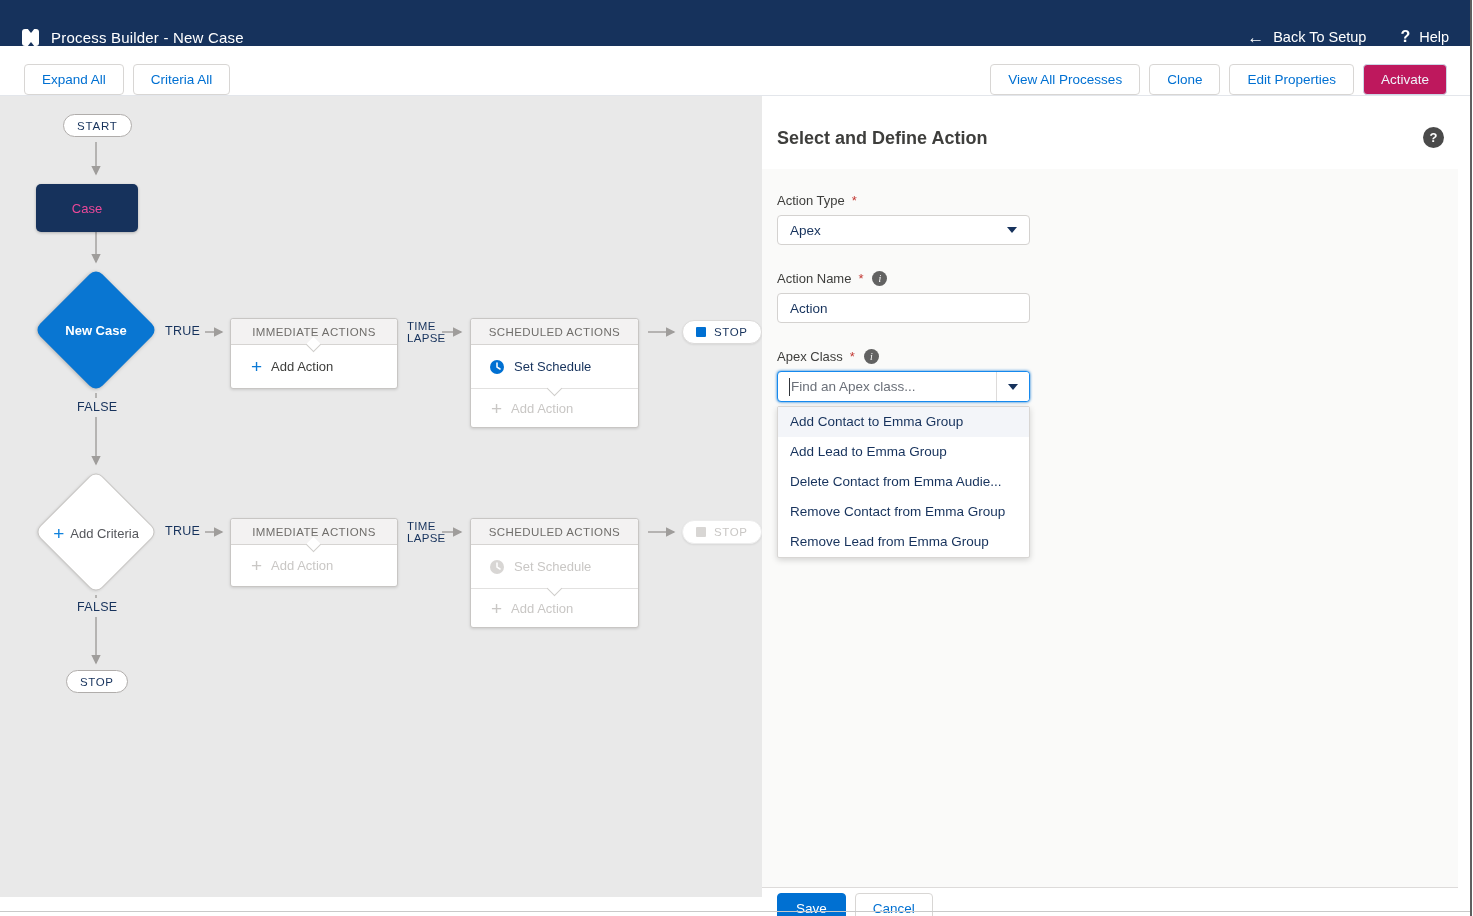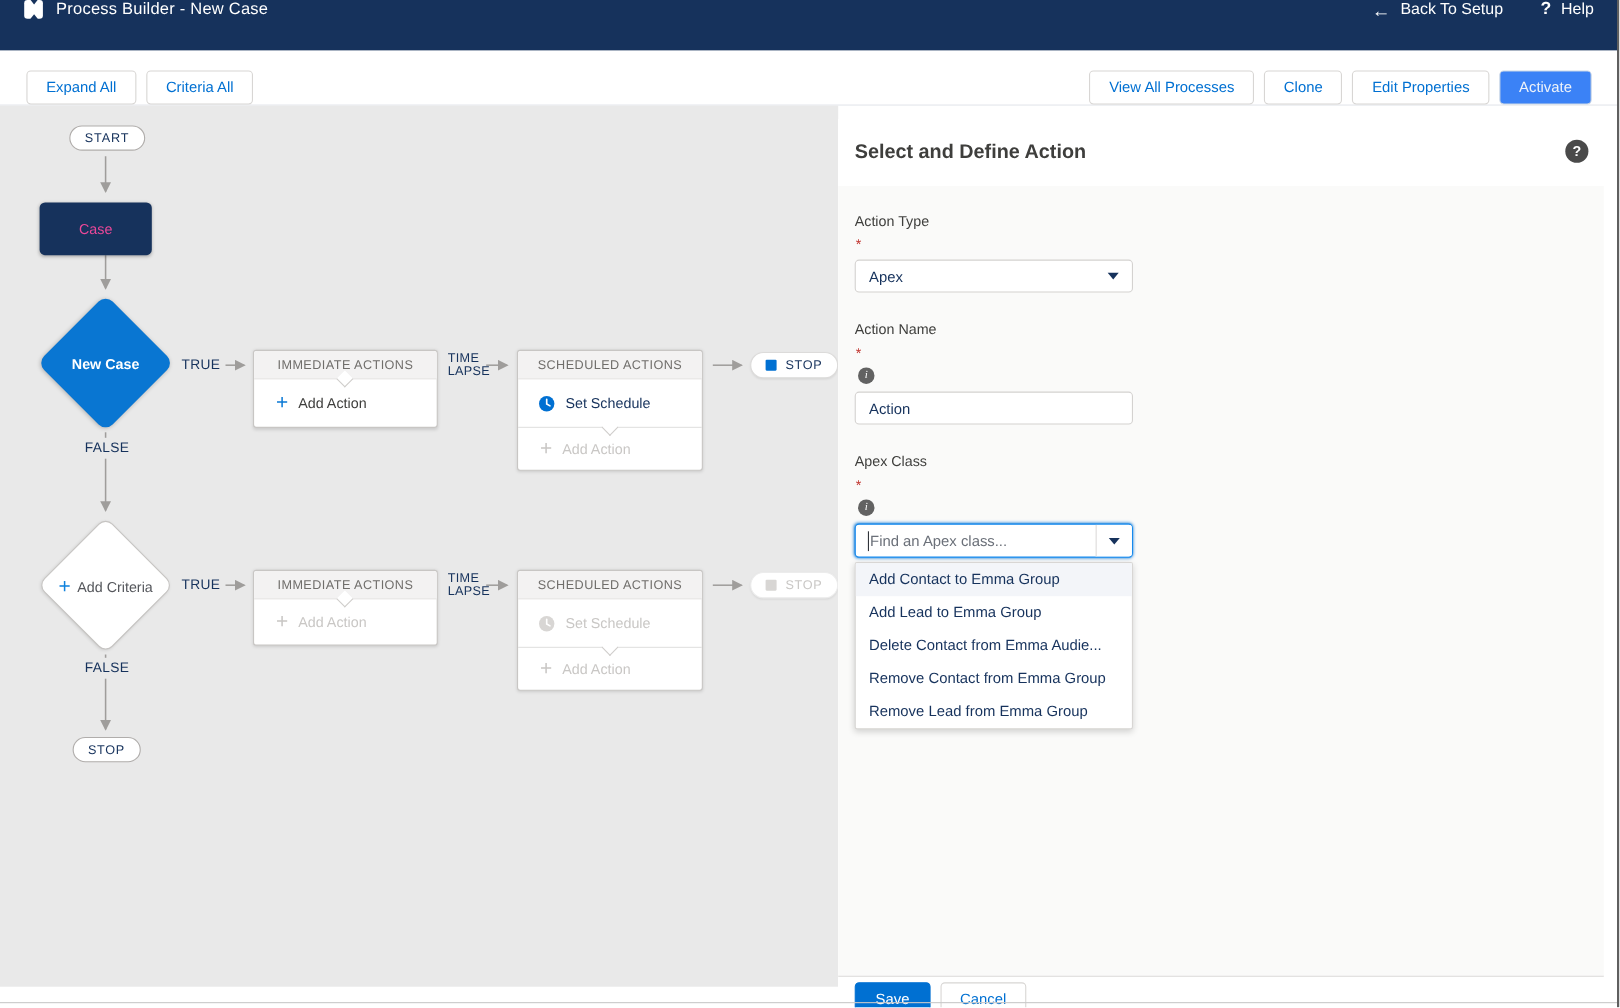--- a/index.html
+++ b/index.html
@@ -2,40 +2,40 @@
 <html><head>
 <meta charset="utf-8">
 <style>
   * { margin:0; padding:0; box-sizing:border-box; }
   html,body { background:#fff; }
   body { font-family:"Liberation Sans", sans-serif; }
   .app { position:relative; width:1473px; height:916px; background:#fff; overflow:hidden; }
 
   
   .topbar { position:absolute; left:0; top:0; width:1471px; height:46px; background:#16325c;
-            display:flex; align-items:flex-start; justify-content:space-between; padding:0 22px; }
+            display:flex; align-items:flex-end; justify-content:space-between; padding:0 22px; }
   .topbar-left { display:flex; align-items:center; gap:12px; }
   .pb-icon { width:17px; height:17px; background:#fff; border-radius:3px; position:relative; flex:none; }
   .pb-icon::before { content:''; position:absolute; top:-1px; left:50%; margin-left:-4px;
                      border-left:4px solid transparent; border-right:4px solid transparent; border-top:5px solid #16325c; }
   .pb-icon::after  { content:''; position:absolute; bottom:-1px; left:50%; margin-left:-4px;
                      border-left:4px solid transparent; border-right:4px solid transparent; border-bottom:5px solid #16325c; }
   .topbar-title { color:#fff; font-size:15px; letter-spacing:.2px; }
   .topbar-right { display:flex; align-items:center; gap:34px; }
   .top-link { color:#fff; font-size:14.5px; display:flex; align-items:center; gap:9px; cursor:pointer; }
   .top-link .arrow { font-size:17px; line-height:1; }
   .top-link .qmark { font-weight:bold; font-size:16px; }
 
   
   .toolbar { position:absolute; left:0; top:46px; width:1471px; height:50px; background:#fff;
              border-bottom:1px solid #e3e6eb; display:flex; align-items:flex-end; justify-content:space-between; padding:0 24px 0 24px; }
   .btn-group { display:flex; gap:9px; }
   .btn { height:31px; padding:0 17px; background:#fff; border:1px solid #d8d6d4; border-radius:4px;
          color:#0070d2; font-size:13.5px; font-family:inherit; display:inline-flex; align-items:center; cursor:pointer; }
-  .btn.disabled { background:#3b82f6; border-color:#ccd7e6; color:#eff3f9; cursor:default; }
+  .btn.disabled { background:#be185d; border-color:#ccd7e6; color:#eff3f9; cursor:default; }
 
   
   .canvas { position:absolute; left:0; top:96px; width:762px; height:801px; background:#e9e9e9; overflow:hidden; }
   .edges { position:absolute; left:0; top:0; pointer-events:none; }
   .flow-label { position:absolute; color:#16325c; font-size:12.5px; letter-spacing:.3px; }
   .flow-label.small { font-size:11.5px; line-height:12px; }
   .pill { position:absolute; height:23px; background:#fff; border:1px solid #b0adab; border-radius:12px;
           display:inline-flex; align-items:center; justify-content:center; padding:0 13px;
           color:#16325c; font-size:11.5px; letter-spacing:.8px; }
   .stop-pill { position:absolute; height:24px; background:#fff; border:1px solid #dcdbda; border-radius:13px;
@@ -72,21 +72,21 @@
   .clock { width:16px; height:16px; flex:none; }
 
   
   .panel { position:absolute; left:762px; top:108px; width:696px; height:820px; background:#fff; }
   .panel-header { position:relative; height:61px; background:#fff; display:flex; align-items:center; padding-left:15px; }
   .panel-title { color:#3e3e3c; font-size:18px; }
   .help-circle { position:absolute; right:14px; top:19px; width:21px; height:21px; background:#4a4a4a; border-radius:50%;
                  color:#fff; font-size:13px; font-weight:bold; display:flex; align-items:center; justify-content:center; cursor:pointer; }
   .panel-body { height:718px; background:#fafaf9; padding:24px 0 0 15px; }
   .field { margin-bottom:26px; }
-  .field-label { color:#3e3e3c; font-size:13px; margin-bottom:7px; display:flex; align-items:flex-start; gap:6px;flex-direction:column; }
+  .field-label { color:#3e3e3c; font-size:13px; margin-bottom:7px; display:flex; align-items:flex-end; gap:6px; }
   .req { color:#c23934; margin-left:1px; }
   .info-icon { width:15px; height:15px; background:#626262; border-radius:50%; color:#fff; font-size:10px;
                font-style:italic; font-family:"Liberation Serif", serif; display:inline-flex; align-items:center;
                justify-content:center; margin-left:3px; cursor:pointer; }
   .select-box { width:253px; height:30px; background:#fff; border:1px solid #d4d2d0; border-radius:4px;
                 display:flex; align-items:center; justify-content:space-between; padding:0 12px;
                 color:#16325c; font-size:13.5px; cursor:pointer; }
   .caret-down { width:0; height:0; border-left:5px solid transparent; border-right:5px solid transparent;
                 border-top:6px solid #16325c; }
   .text-input { width:253px; height:30px; background:#fff; border:1px solid #d4d2d0; border-radius:4px;

